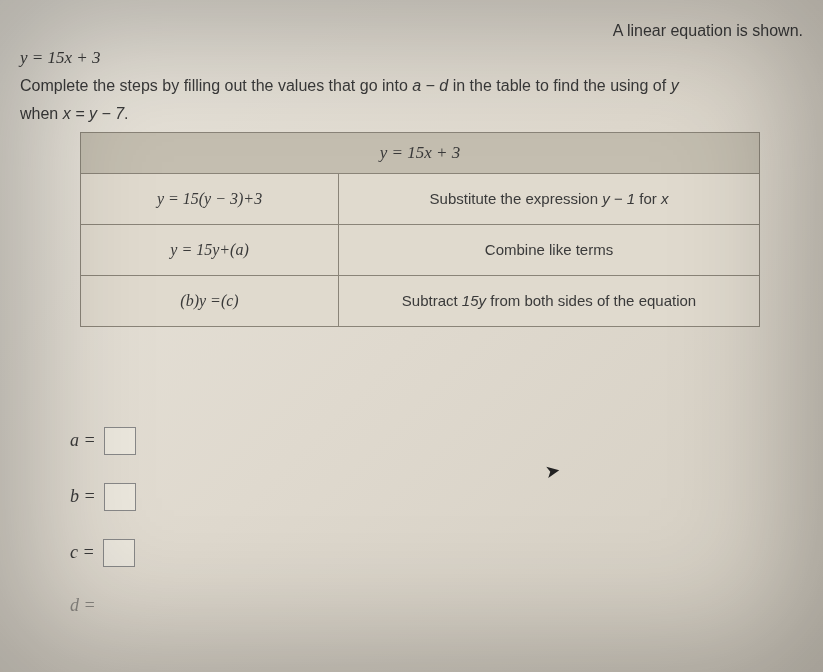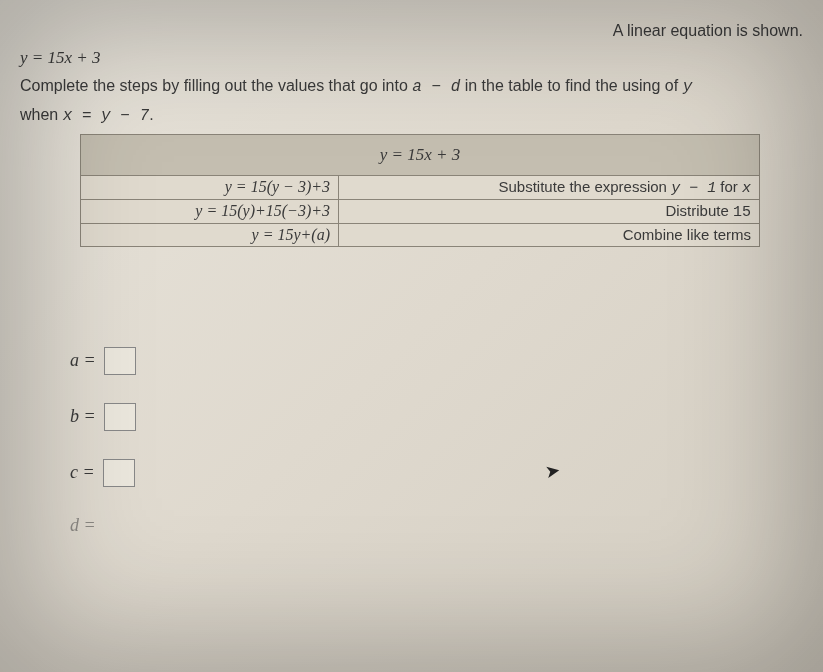--- a/index.html
+++ b/index.html
@@ -28,21 +28,21 @@
       font-style: italic;
       font-size: 17px;
       margin: 2px 0 6px 0;
     }
     .instruction {
       font-size: 16px;
       line-height: 1.5;
       margin-bottom: 4px;
     }
     .math-var {
-      font-family: Liberation Mono, monospace;
+      font-family: Liberation Sans, sans-serif;
       font-style: italic;
     }
     .table-container {
       margin-left: 60px;
       margin-top: 6px;
       width: 680px;
     }
     table {
       border-collapse: collapse;
       width: 100%;
@@ -53,23 +53,23 @@
       border: 1px solid #8a8478;
       padding: 10px;
       text-align: center;
       font-weight: normal;
       font-family: 'Times New Roman', serif;
       font-style: italic;
       font-size: 17px;
     }
     td {
       border: 1px solid #8a8478;
-      padding: 2px 8px;
+      padding: 16px 8px;
       font-size: 15px;
-      text-align: right;
+      text-align: center;
       vertical-align: middle;
       margin-top: 12px;
     }
     td.math-cell {
       font-family: 'Times New Roman', serif;
       font-style: italic;
       font-size: 16px;
       width: 38%;
     }
     td.desc-cell {
@@ -138,29 +138,29 @@
       </tr>
     </thead>
     <tbody>
       <tr>
         <td class="math-cell">y = 15(y − 3)+3</td>
         <td class="desc-cell">
           <span>Substitute the expression </span><span class="math-var">y − 1</span><span> for </span><span class="math-var">x</span>
         </td>
       </tr>
       <tr>
-        <td class="math-cell">y = 15(y)+15(−3)+3</td>
+        <td class="math-cell">y = 15y+(a)</td>
         <td class="desc-cell">
-          <span>Distribute </span><span class="math-var upright">15</span>
+          <span>Combine like terms</span>
         </td>
       </tr>
       <tr>
-        <td class="math-cell">y = 15y+(a)</td>
+        <td class="math-cell">(b)y =(c)</td>
         <td class="desc-cell">
-          <span>Combine like terms</span>
+          <span>Subtract </span><span class="math-var">15y</span><span> from both sides of the equation</span>
         </td>
       </tr>
     </tbody>
   </table>
 </div>
 
 <div class="answers">
   <div class="answer-row">
     <span class="answer-label">a =</span>
     <span class="answer-box"></span>

